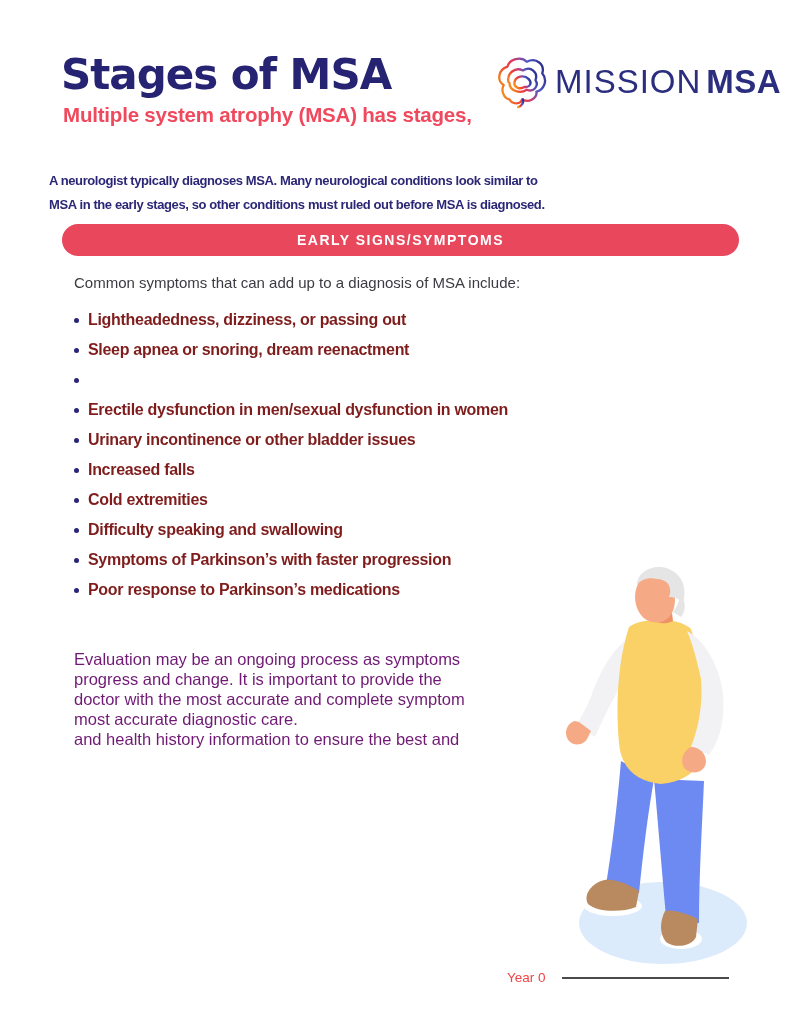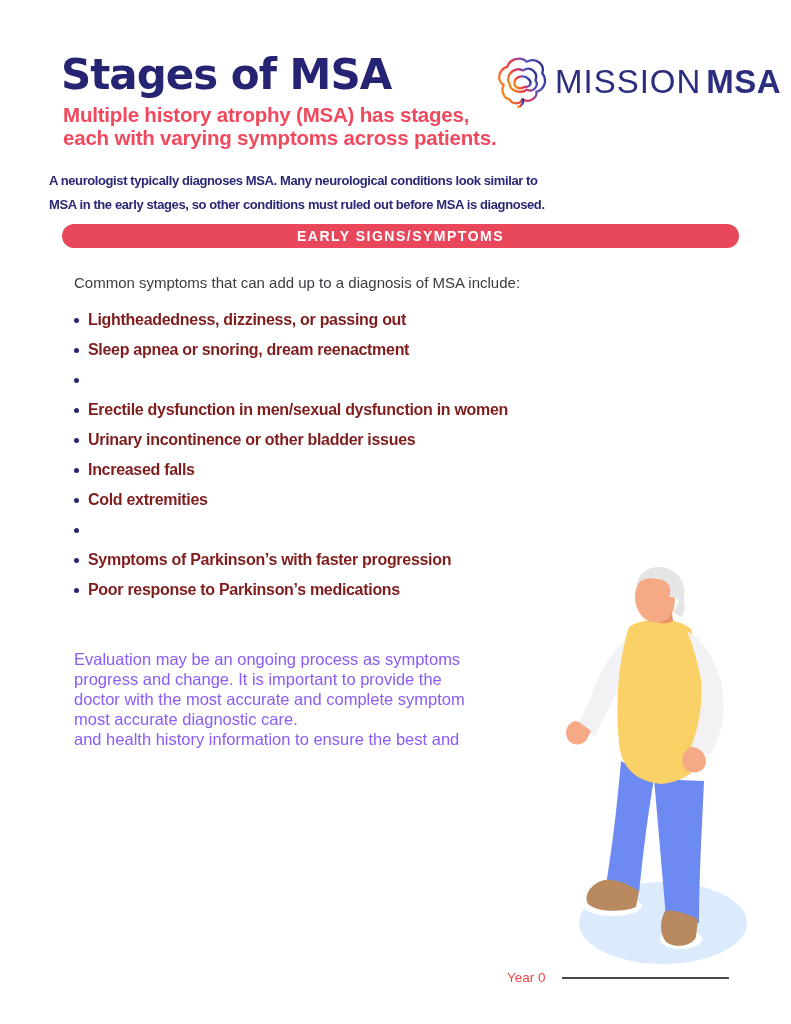--- a/index.html
+++ b/index.html
@@ -22,58 +22,57 @@
 
   
   .logo{left:494px;top:52px;width:250px;height:60px;display:flex;align-items:center;}
   .logo svg{width:54px;height:54px;flex:0 0 auto;}
   .logo-text{margin-left:7px;color:#2B2D7E;font-size:33px;white-space:nowrap;}
   .logo-text .w1{font-weight:400;letter-spacing:1px;}
   .logo-text .w2{font-weight:800;margin-left:5px;letter-spacing:0.5px;}
 
   
   .banner{
-    left:62px;top:224px;width:677px;height:24px;border-radius:19px;background:#E8475C;
+    left:62px;top:224px;width:677px;height:32px;border-radius:19px;background:#E8475C;
     color:#ffffff;font-weight:bold;font-size:14px;letter-spacing:1.5px;
     display:flex;align-items:center;justify-content:center;
   }
 
   
   .symptoms-intro{left:74px;top:274px;color:#3C3B42;font-size:15px;white-space:nowrap;}
   .symptom-list{left:74px;top:305px;list-style:none;margin:0;padding:0;}
   .symptom-list li{
     height:30px;line-height:30px;white-space:nowrap;
     color:#7f1d1d;font-weight:bold;font-size:16px;letter-spacing:-0.3px;
   }
   .dot{
     display:inline-block;width:5px;height:5px;border-radius:50%;
     background:#2B2478;margin-right:9px;vertical-align:2px;
   }
 
   
-  .evaluation{left:74px;top:649px;color:#8b5cf6;font-size:16.5px;line-height:20px;}
+  .evaluation{left:74px;top:649px;color:#701a75;font-size:16.5px;line-height:20px;}
   .evaluation div{white-space:nowrap;}
 
   
   .figure{left:555px;top:565px;width:210px;height:410px;}
 
   
   .year-label{left:507px;top:970px;color:#ef4444;font-size:13.5px;}
   .year-line{left:562px;top:977px;width:167px;height:2px;background:#4A4A4A;}
 </style>
 </head>
 <body>
 
 <div class="page">
 
   <div class="abs title">Stages of MSA</div>
 
   <div class="abs subtitle">
-    <div>Multiple history atrophy (MSA) has stages,</div>
-    <div>each with varying symptoms across patients.</div>
+    <div>Multiple system atrophy (MSA) has stages,</div>
   </div>
 
   <div class="abs intro">
     <div>A neurologist typically diagnoses MSA. Many neurological conditions look similar to</div>
     <div>MSA in the early stages, so other conditions must ruled out before MSA is diagnosed.</div>
   </div>
 
   <div class="abs logo">
     <svg viewBox="0 0 56 56" aria-hidden="true">
       <defs>
@@ -104,21 +103,21 @@
   <div class="abs symptoms-intro">Common symptoms that can add up to a diagnosis of MSA include:</div>
 
   <ul class="abs symptom-list">
     <li><span class="dot"></span><span>Lightheadedness, dizziness, or passing out</span></li>
     <li><span class="dot"></span><span>Sleep apnea or snoring, dream reenactment</span></li>
     <li><span class="dot"></span></li>
     <li><span class="dot"></span><span>Erectile dysfunction in men/sexual dysfunction in women</span></li>
     <li><span class="dot"></span><span>Urinary incontinence or other bladder issues</span></li>
     <li><span class="dot"></span><span>Increased falls</span></li>
     <li><span class="dot"></span><span>Cold extremities</span></li>
-    <li><span class="dot"></span></li>
+    <li><span class="dot"></span><span>Difficulty speaking and swallowing</span></li>
     <li><span class="dot"></span><span>Symptoms of Parkinson’s with faster progression</span></li>
     <li><span class="dot"></span><span>Poor response to Parkinson’s medications</span></li>
   </ul>
 
   <div class="abs evaluation">
     <div>Evaluation may be an ongoing process as symptoms</div>
     <div>progress and change. It is important to provide the</div>
     <div>doctor with the most accurate and complete symptom</div>
     <div>most accurate diagnostic care.</div>
     <div>and health history information to ensure the best and</div>

